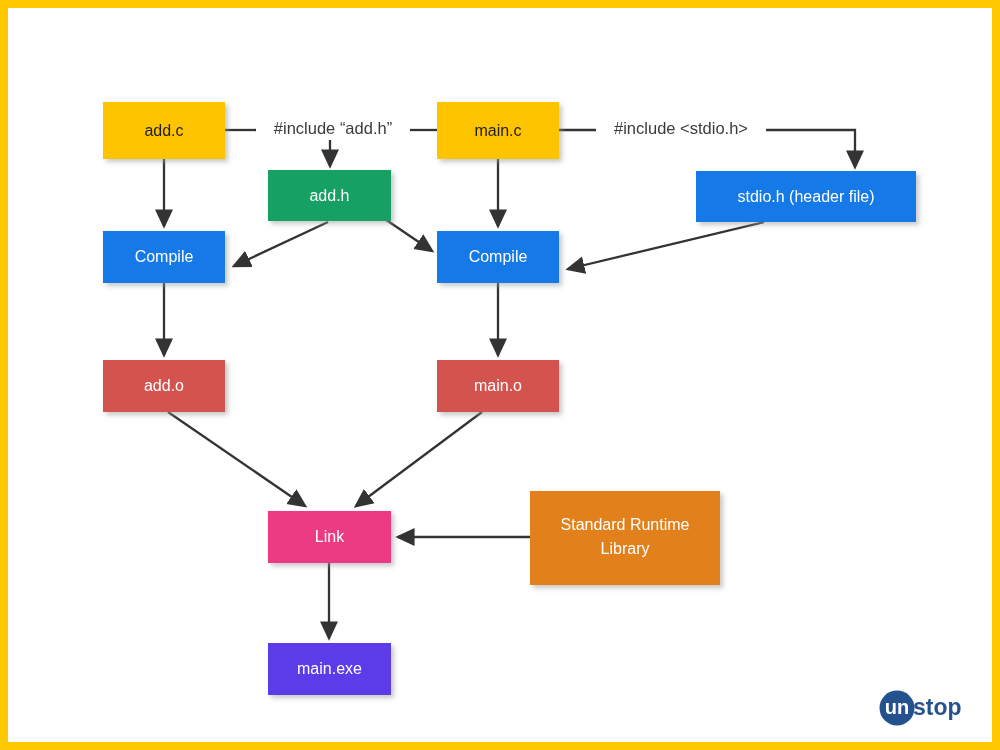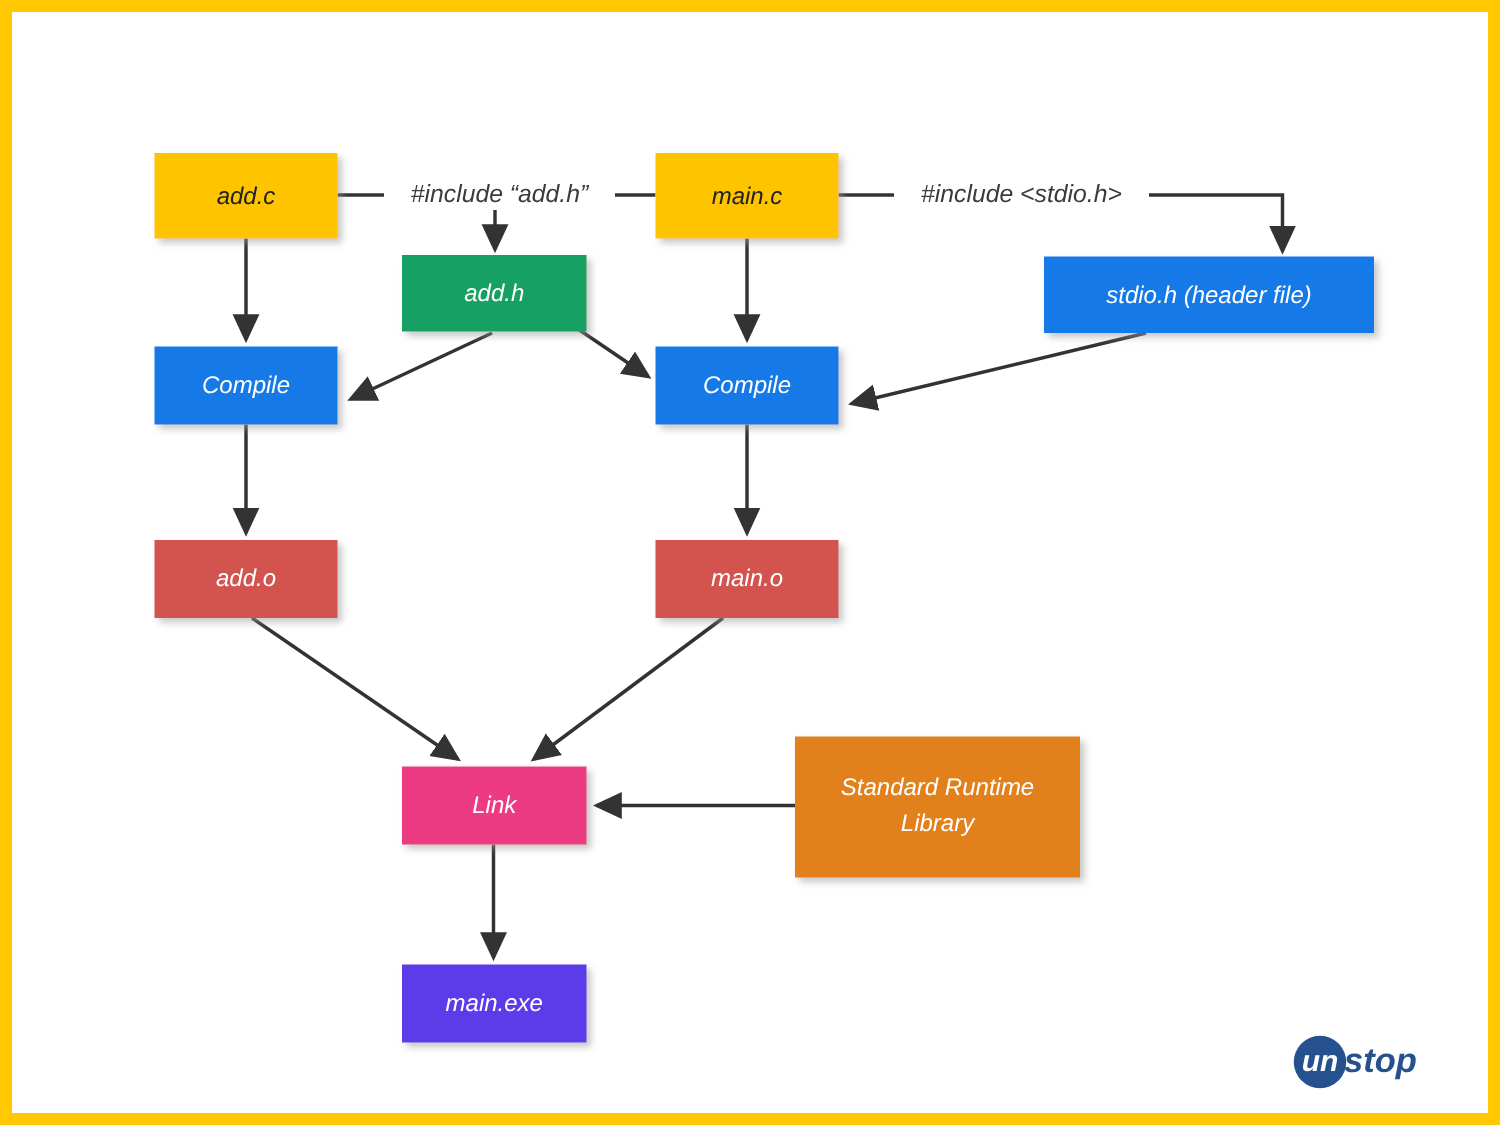--- a/index.html
+++ b/index.html
@@ -9,21 +9,20 @@
     background:#ffffff;
     font-family:"Liberation Sans", sans-serif;
     overflow:hidden;
   }
   #canvas{
     position:relative;
     width:1000px;height:750px;
     box-sizing:border-box;
     background:#ffffff;
     border:8px solid #FFC800;
-    font-style:italic;
   }
   #diagram{
     position:absolute;
     left:0;top:0;
     width:1000px;height:750px;
   }
   .node-rect{}
   .node-label{
     font-family:"Liberation Sans", sans-serif;
     font-size:16px;
@@ -32,21 +31,21 @@
   }
   .edge-label{
     font-family:"Liberation Sans", sans-serif;
     font-size:16.5px;
     fill:#3b3b3b;
     text-anchor:middle;
     dominant-baseline:middle;
   }
   .logo{
     position:absolute;
-    right:35px;bottom:14px;
+    right:18px;bottom:14px;
     display:flex;
     align-items:center;
     height:40px;
   }
   .logo svg{display:block;}
 </style>
 </head>
 <body>
 
 <div id="canvas">

